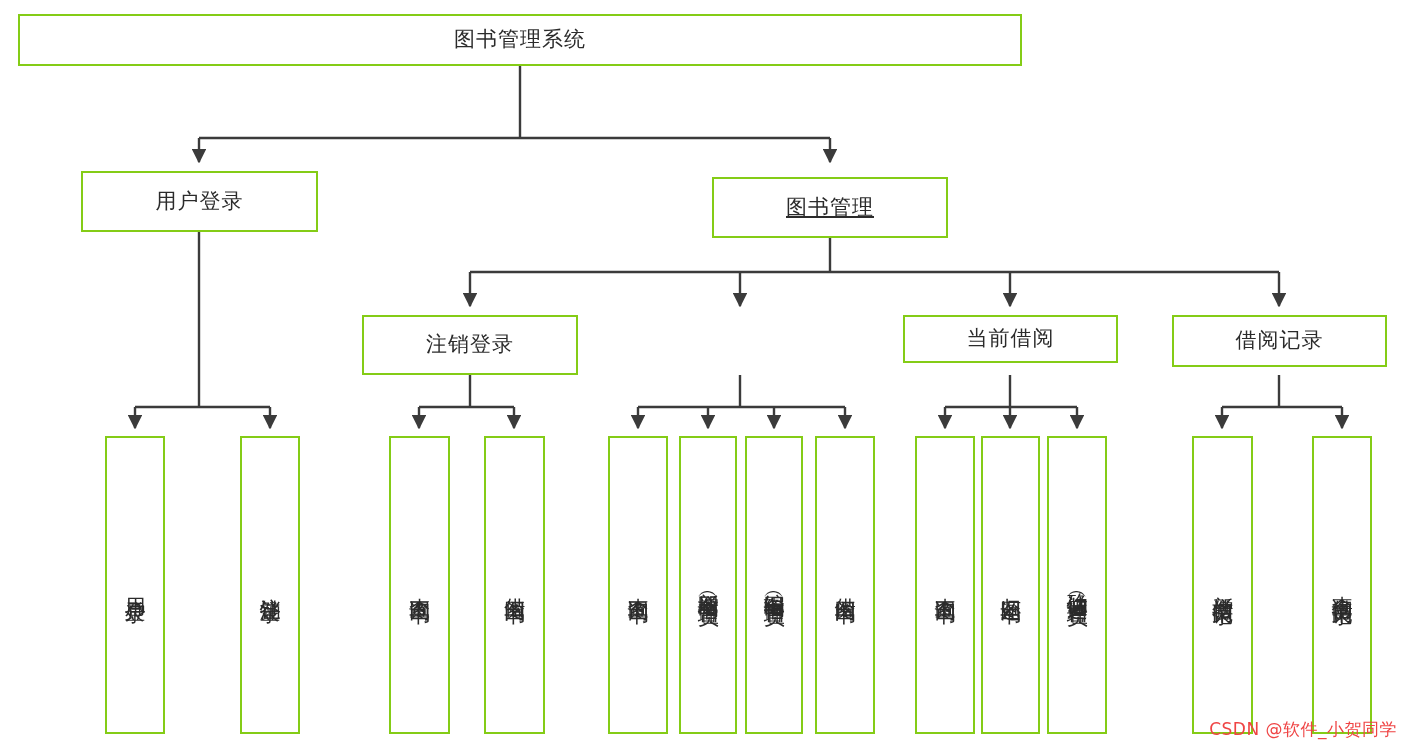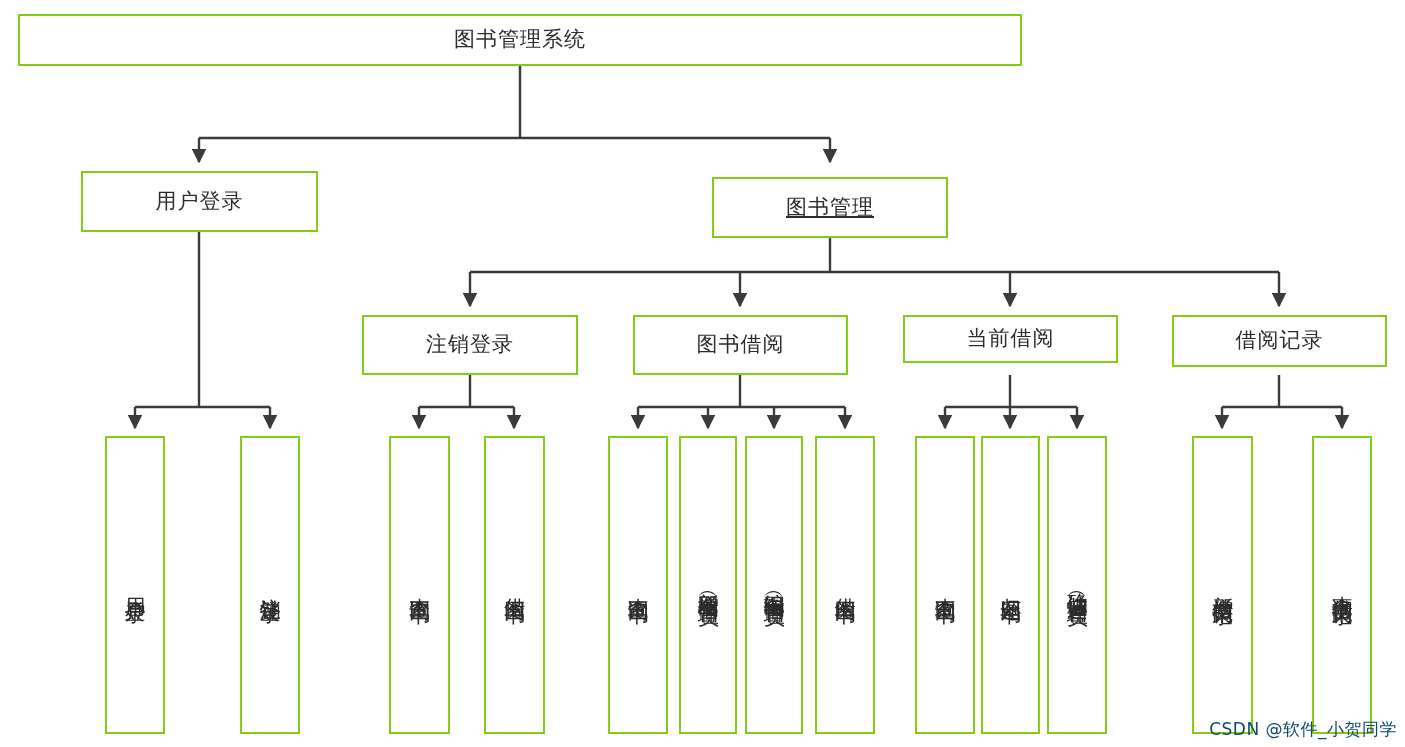--- a/index.html
+++ b/index.html
@@ -55,21 +55,21 @@
     writing-mode: vertical-rl;
     text-orientation: upright;
     white-space: normal;
     max-height: 100%;
   }
   .watermark {
     position: absolute;
     right: 8px;
     bottom: 6px;
     font-size: 17px;
-    color: #0c4a6e;
+    color: #ef4444;
     letter-spacing: 0.5px;
     z-index: 5;
     white-space: nowrap;
   }
 </style>
 </head>
 <body>
 
 <div id="canvas">
 
@@ -130,23 +130,20 @@
   <div class="node horiz" style="left:81px; top:171px; width:237px; height:61px;">
     <span>用户登录</span>
   </div>
   <div class="node horiz" style="left:712px; top:177px; width:236px; height:61px;text-decoration:underline;">
     <span>图书管理</span>
   </div>
 
   <div class="node horiz" style="left:362px; top:315px; width:216px; height:60px;">
     <span>注销登录</span>
   </div>
-  <div class="node horiz" style="left:633px; top:315px; width:215px; height:60px;">
-    <span>图书借阅</span>
-  </div>
   <div class="node horiz" style="left:903px; top:315px; width:215px; height:48px;">
     <span>当前借阅</span>
   </div>
   <div class="node horiz" style="left:1172px; top:315px; width:215px; height:52px;">
     <span>借阅记录</span>
   </div>
 
   <div class="node vert" style="left:105px; top:436px; width:60px; height:298px;">
     <span class="vtext">用户登录</span>
   </div>

